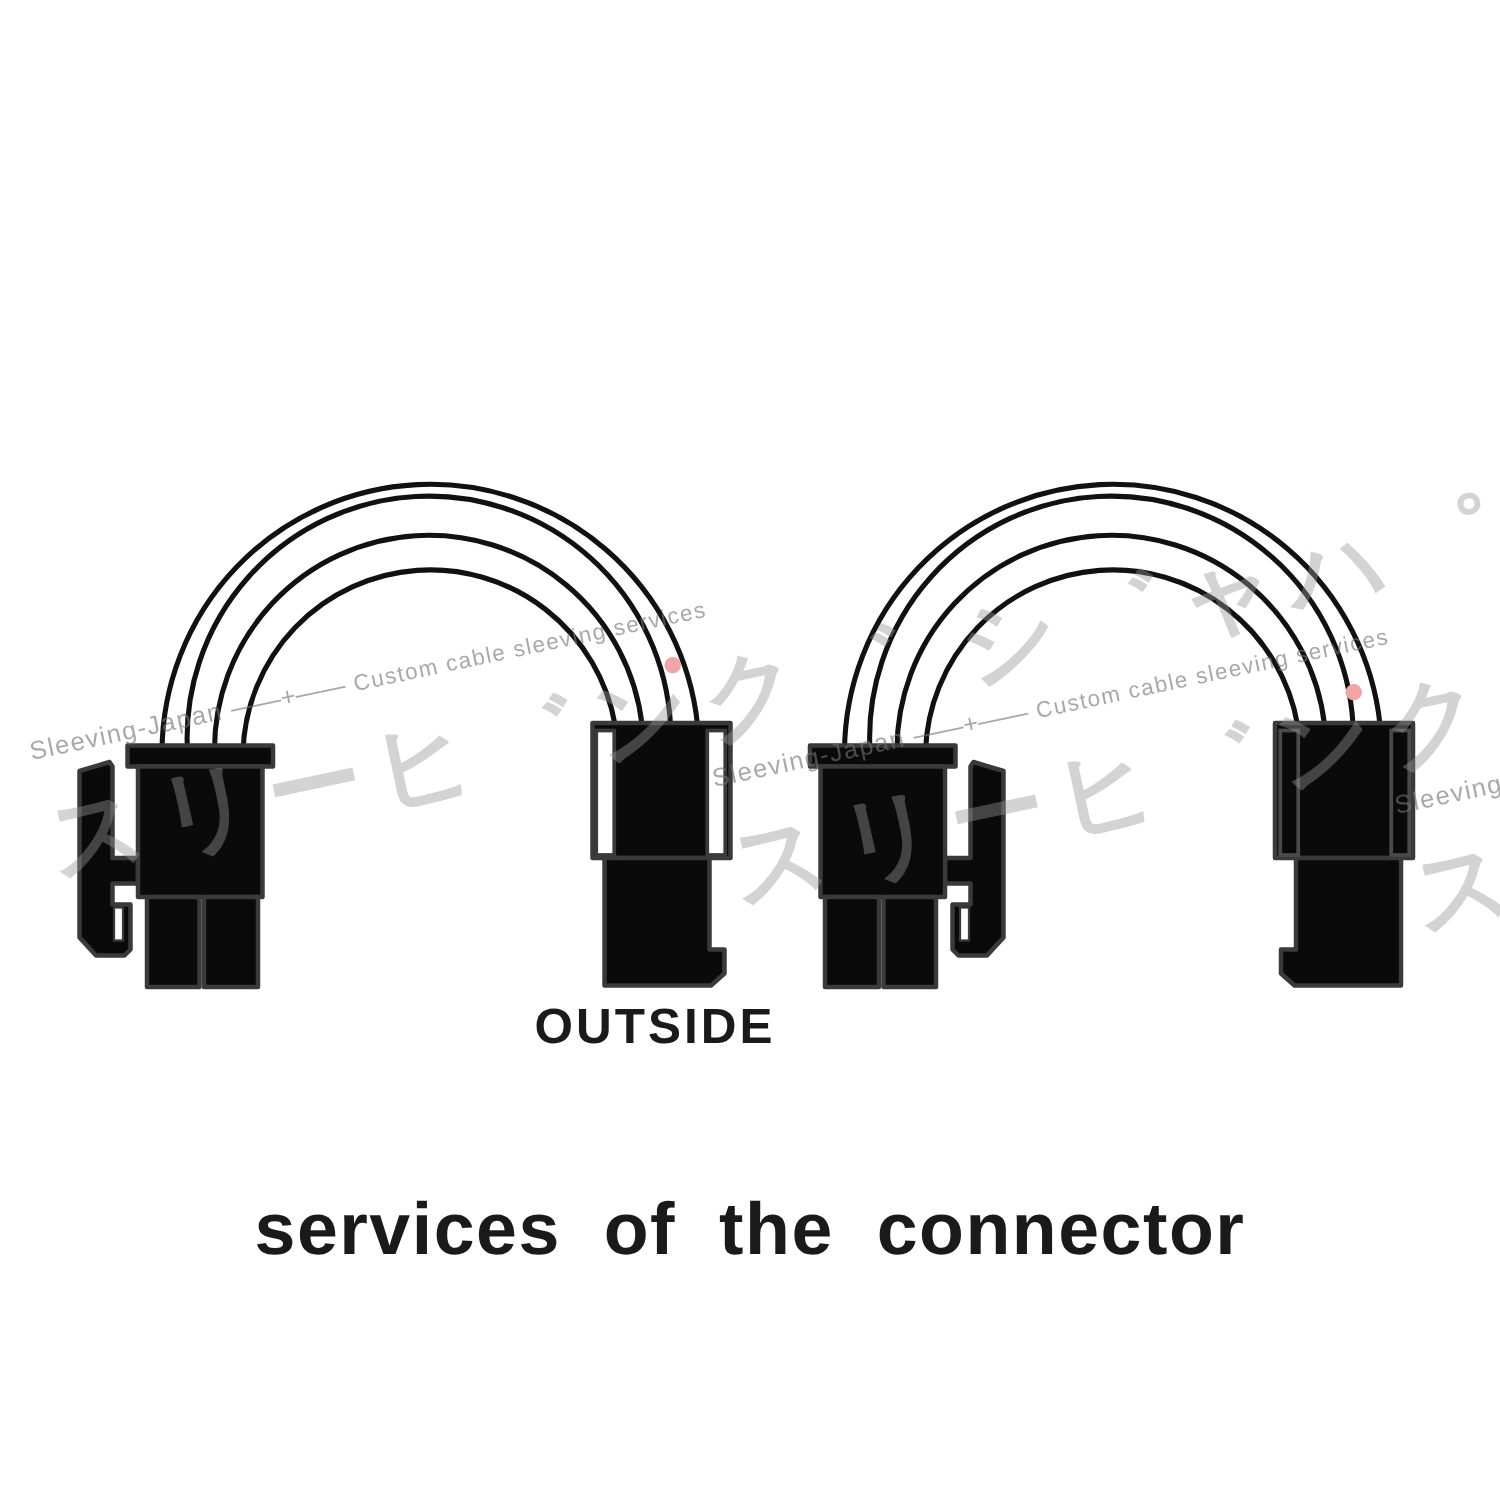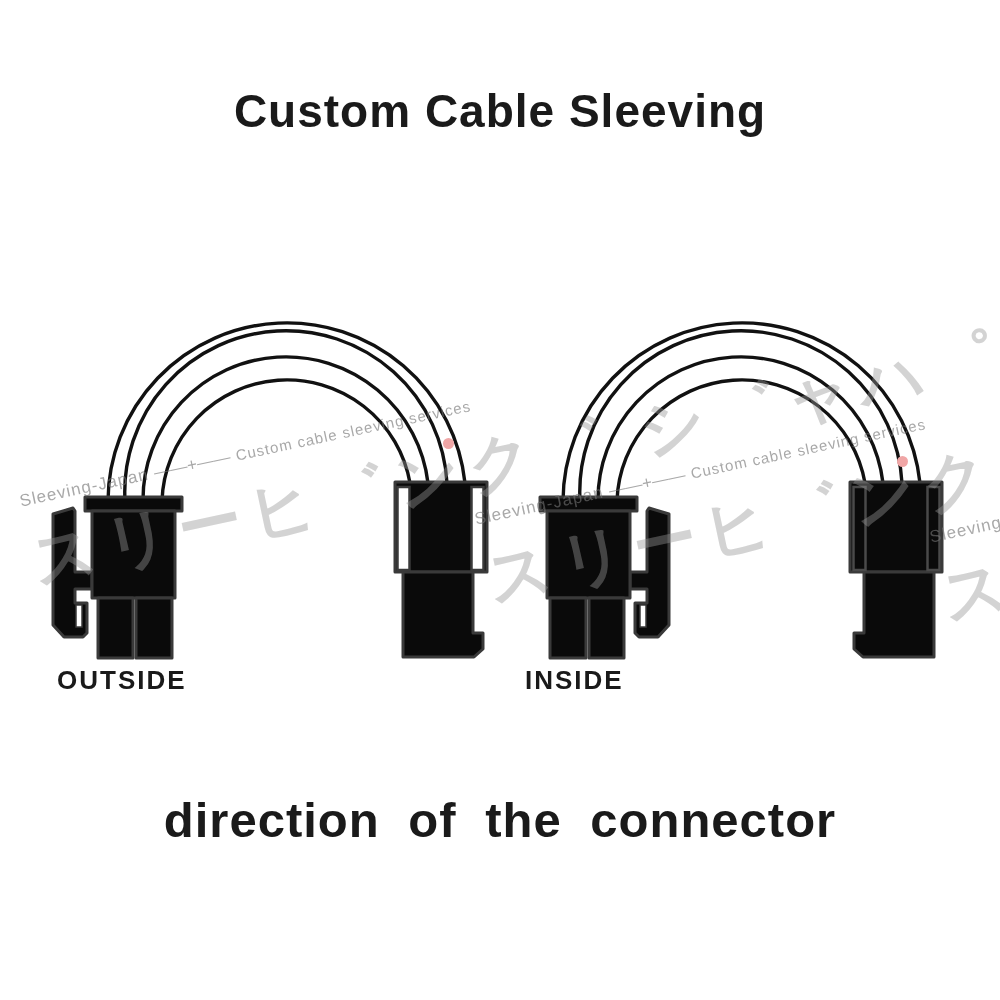--- a/index.html
+++ b/index.html
@@ -6,22 +6,22 @@
   .page{position:relative;width:1000px;height:1000px;background:#ffffff;overflow:hidden;
         font-family:"Liberation Sans", sans-serif;color:#1a1a1a;}
   .center-text{position:absolute;left:0;width:100%;text-align:center;white-space:nowrap;}
   .title{top:84px;font-size:46px;font-weight:bold;letter-spacing:1px;}
   .subtitle{top:146px;font-size:42px;font-weight:500;letter-spacing:4px;}
   .caption-title{top:792px;font-size:49px;font-weight:bold;letter-spacing:1px;word-spacing:14px;}
   .caption-ja{top:858px;font-size:38px;font-weight:500;letter-spacing:1px;}
   .diagram{position:absolute;top:315px;width:460px;height:395px;}
   .diagram-outside{left:40px;}
   .diagram-inside{left:495px;}
-  .diagram-label{position:absolute;top:350px;left:0;width:100%;text-align:left;
-                 font-size:26px;font-weight:bold;letter-spacing:2px;}
+  .diagram-label{position:absolute;top:350px;left:0;width:100%;text-align:right;
+                 font-size:33px;font-weight:bold;letter-spacing:2px;}
   .diagram-outside .diagram-label{transform:translateX(17px);}
   .diagram-inside .diagram-label{transform:translateX(30px);}
   .wire{fill:none;stroke:#111111;stroke-width:3.4;}
   .conn{fill:#0a0a0a;stroke:#3a3a3a;stroke-width:3;stroke-linejoin:round;}
   .slot-white{fill:#ffffff;stroke:#3a3a3a;stroke-width:2.5;}
   .slot-black{fill:#0a0a0a;stroke:#4a4a4a;stroke-width:2.5;}
   .notch{fill:#ffffff;stroke:#3a3a3a;stroke-width:1.5;}
   
   .wm{position:absolute;transform:rotate(-12deg);transform-origin:0 0;
       pointer-events:none;white-space:nowrap;}
@@ -33,21 +33,20 @@
   .wm-dot{position:absolute;width:11px;height:11px;border-radius:50%;
           background:#f0a6a6;pointer-events:none;}
   .wm-dot-1{left:443px;top:438px;}
   .wm-dot-2{left:897px;top:456px;}
 </style>
 </head>
 <body>
 
 <div class="page">
 
-  <div class="center-text title">Custom Cable Sleeving</div>
 
   <div class="diagram diagram-outside">
     <svg width="460" height="350" viewBox="0 0 460 350">
       <g>
         <path class="wire" d="M 68,186 A 179 179 0 0 1 425,168"></path>
         <path class="wire" d="M 85,186 A 161 161 0 0 1 407,168"></path>
         <path class="wire" d="M 103,186 A 143 143 0 0 1 388,168"></path>
         <path class="wire" d="M 122,186 A 125 125 0 0 1 370,168"></path>
       </g>
       <g>
@@ -84,21 +83,20 @@
         <rect class="conn" x="58" y="283" width="35" height="60"></rect>
         <rect class="conn" x="96" y="283" width="36" height="60"></rect>
       </g>
       <g transform="translate(802,0) scale(-1,1)">
         <rect class="conn" x="355" y="167" width="92" height="90"></rect>
         <path class="conn" d="M 363,257 L 433,257 L 433,318 L 443,318 L 443,334 L 434,342 L 363,342 Z"></path>
         <rect class="slot-black" x="357.5" y="172" width="12" height="83"></rect>
         <rect class="slot-black" x="431.5" y="172" width="12" height="83"></rect>
       </g>
     </svg>
-    <div class="diagram-label">INSIDE</div>
   </div>
 
   <div class="wm" style="left:18px;top:492px;">
     <div class="wm-line1">
       <span>Sleeving-Japan</span>
       <span class="wm-sep">――+――</span>
       <span class="wm-tag">Custom cable sleeving services</span>
     </div>
     <div class="wm-line2">スリーヒ゛ンク゛ シ゛ャハ゜ン</div>
   </div>
@@ -112,15 +110,15 @@
   </div>
   <div class="wm" style="left:928px;top:528px;">
     <div class="wm-line1">
       <span>Sleeving-Japan</span>
     </div>
     <div class="wm-line2">スリーヒ゛ンク゛ シ゛ャハ゜ン</div>
   </div>
   <div class="wm-dot wm-dot-1"></div>
   <div class="wm-dot wm-dot-2"></div>
 
-  <div class="center-text caption-title">direction of the connector</div>
+  <div class="center-text caption-title">services of the connector</div>
 
 </div>
 
 </body></html>

